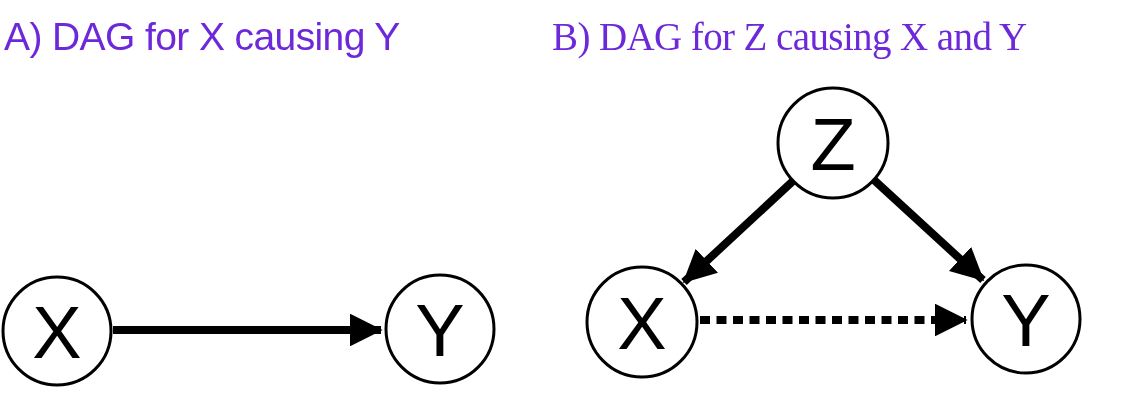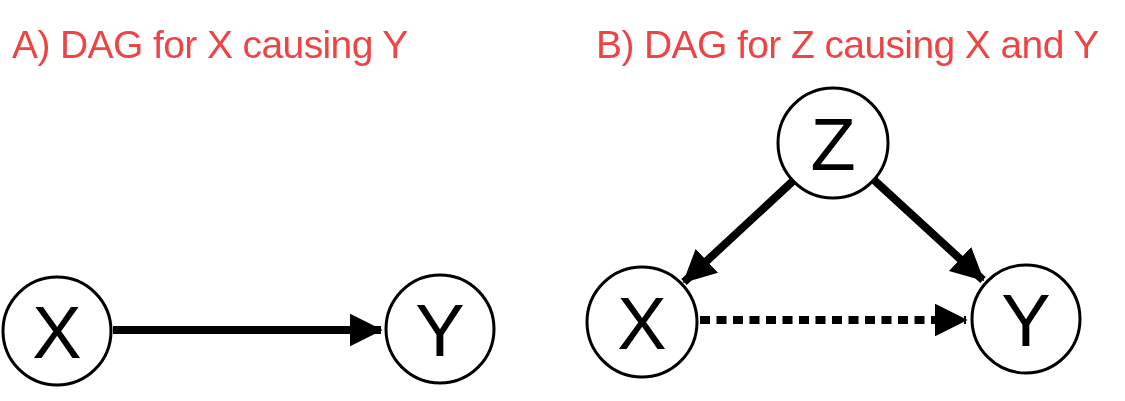--- a/index.html
+++ b/index.html
@@ -11,30 +11,30 @@
     position: relative;
     width: 1125px;
     height: 401px;
     background: #ffffff;
     overflow: hidden;
     font-family: "Liberation Sans", sans-serif;
   }
   .panel-title {
     position: absolute;
     top: 17px;
-    margin: 8px;
+    margin: 0;
     font-size: 39px;
     font-weight: 500;
     letter-spacing: -0.6px;
     line-height: 39px;
-    color: #ef4444;
+    color: #6d28d9;
     white-space: nowrap;
   }
   .panel-title.a { left: 4px; }
-  .panel-title.b { left: 588px; }
+  .panel-title.b { left: 552px; font-family: Liberation Serif, serif; }
   svg.dag-canvas {
     position: absolute;
     left: 0;
     top: 0;
     display: block;
   }
   .node-circle {
     fill: #ffffff;
     stroke: #000000;
     stroke-width: 3;

